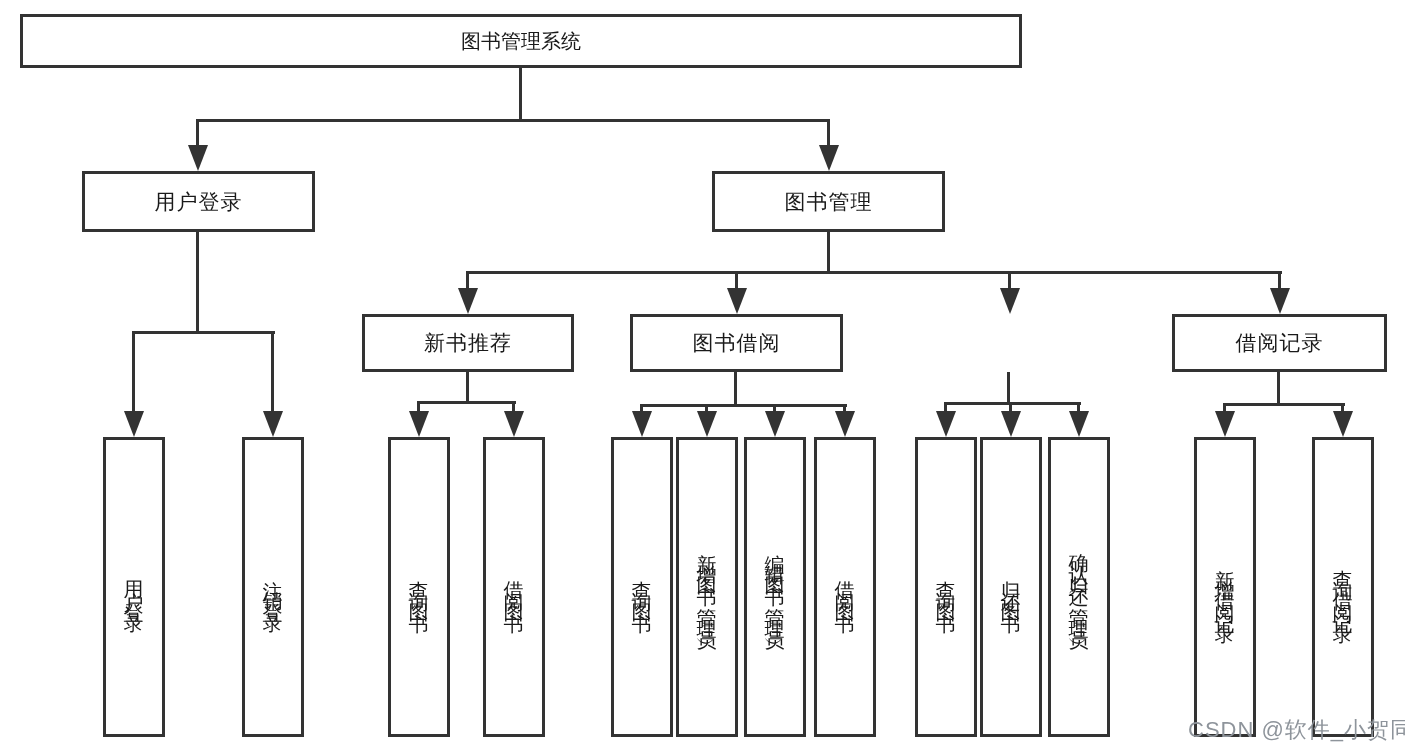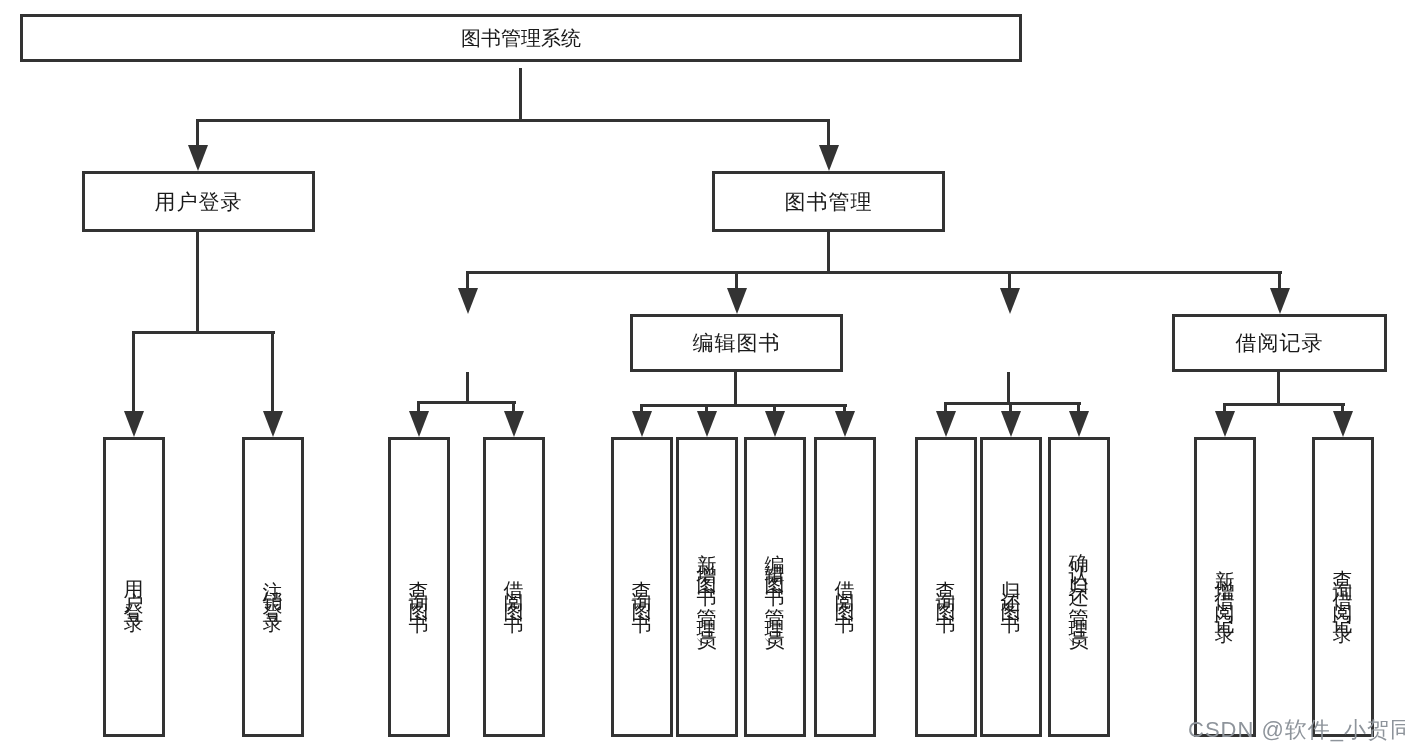--- a/index.html
+++ b/index.html
@@ -109,33 +109,36 @@
   <div class="arrow" style="left:1001px;top:411px;"></div>
   <div class="arrow" style="left:1069px;top:411px;"></div>
 
   <div class="vline" style="left:1277px;top:372px;height:34px;"></div>
   <div class="hline" style="left:1223px;top:403px;width:122px;"></div>
   <div class="vline" style="left:1223px;top:403px;height:12px;"></div>
   <div class="vline" style="left:1341px;top:403px;height:12px;"></div>
   <div class="arrow" style="left:1215px;top:411px;"></div>
   <div class="arrow" style="left:1333px;top:411px;"></div>
 
-  <div class="box rootbox" style="left:20px;top:14px;width:1002px;height:48px;">
+  <div class="box rootbox" style="left:20px;top:14px;width:1002px;height:54px;">
     <span>图书管理系统</span>
   </div>
 
   <div class="box hbox" style="left:82px;top:171px;width:233px;height:61px;">
     <span>用户登录</span>
   </div>
   <div class="box hbox" style="left:712px;top:171px;width:233px;height:61px;text-align:center;">
     <span>图书管理</span>
   </div>
 
+  <div class="box hbox" style="left:362px;top:314px;width:212px;height:58px;">
+    <span>新书推荐</span>
+  </div>
   <div class="box hbox" style="left:630px;top:314px;width:213px;height:58px;">
-    <span>编辑图书</span>
+    <span>图书借阅</span>
   </div>
   <div class="box hbox" style="left:1172px;top:314px;width:215px;height:58px;">
     <span>借阅记录</span>
   </div>
 
   <div class="box vbox" style="left:103px;top:437px;width:62px;height:300px;">
     <span>用户登录</span>
   </div>
   <div class="box vbox" style="left:242px;top:437px;width:62px;height:300px;">
     <span>注销登录</span>

